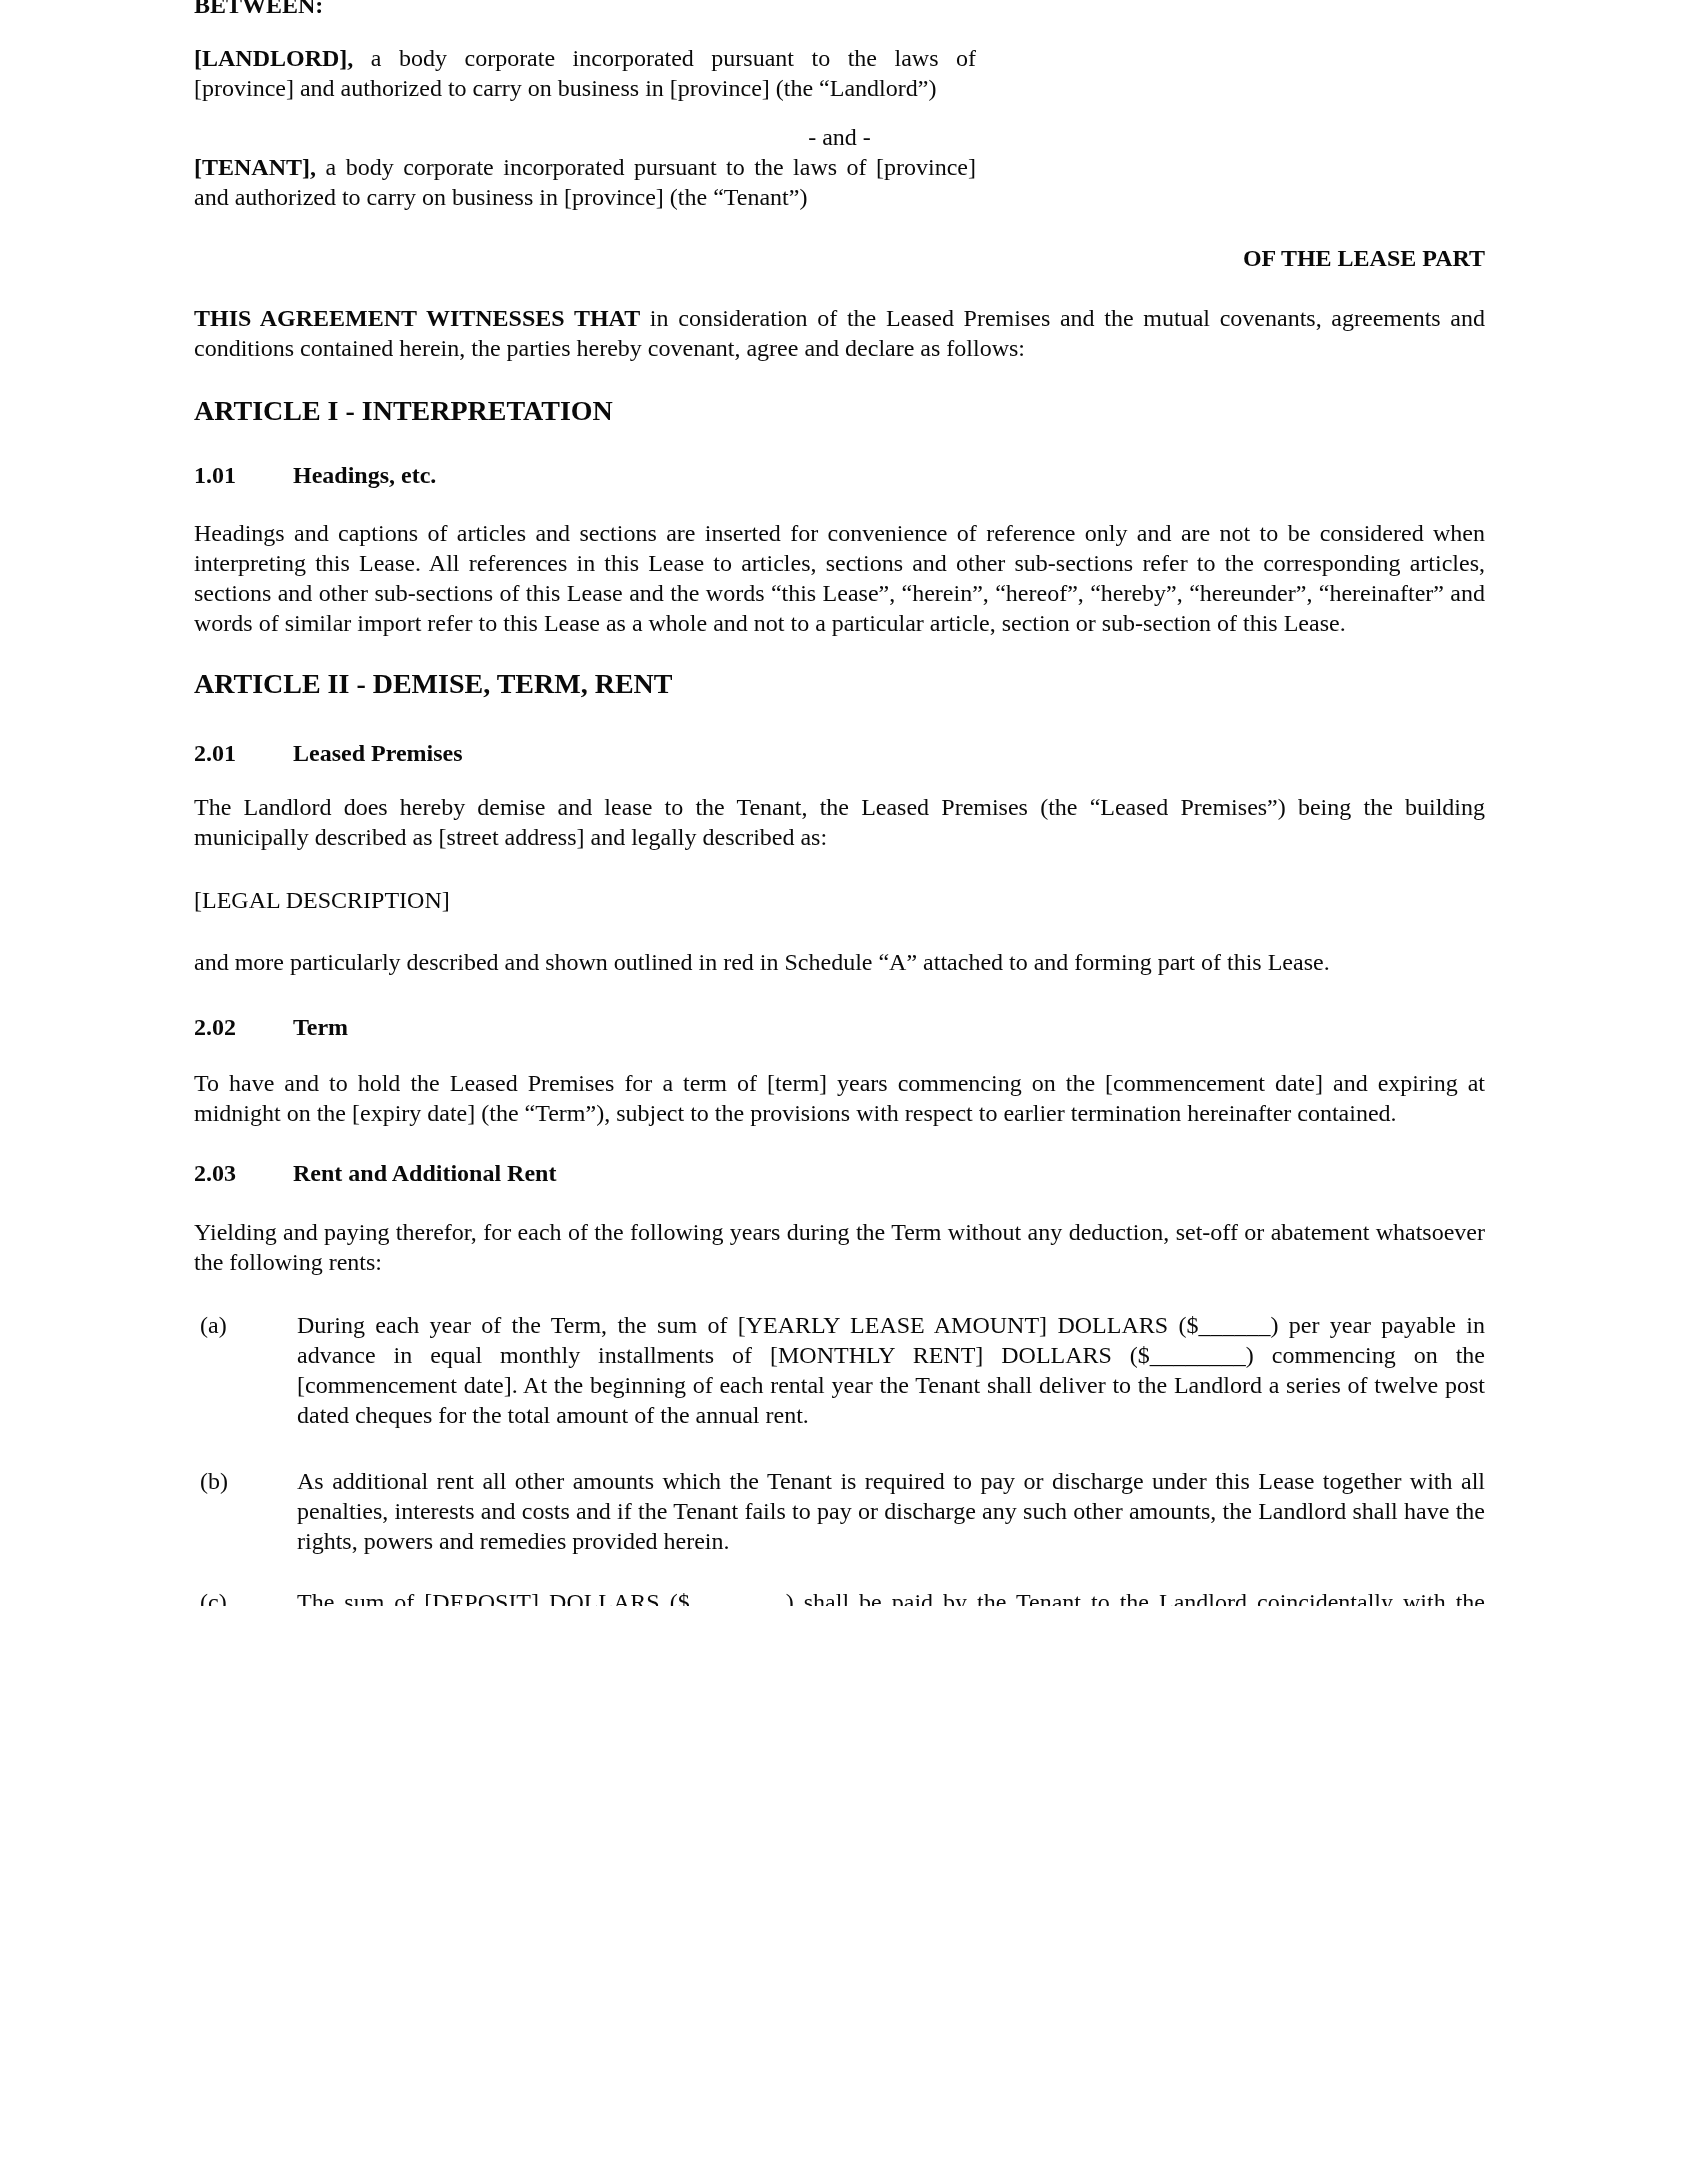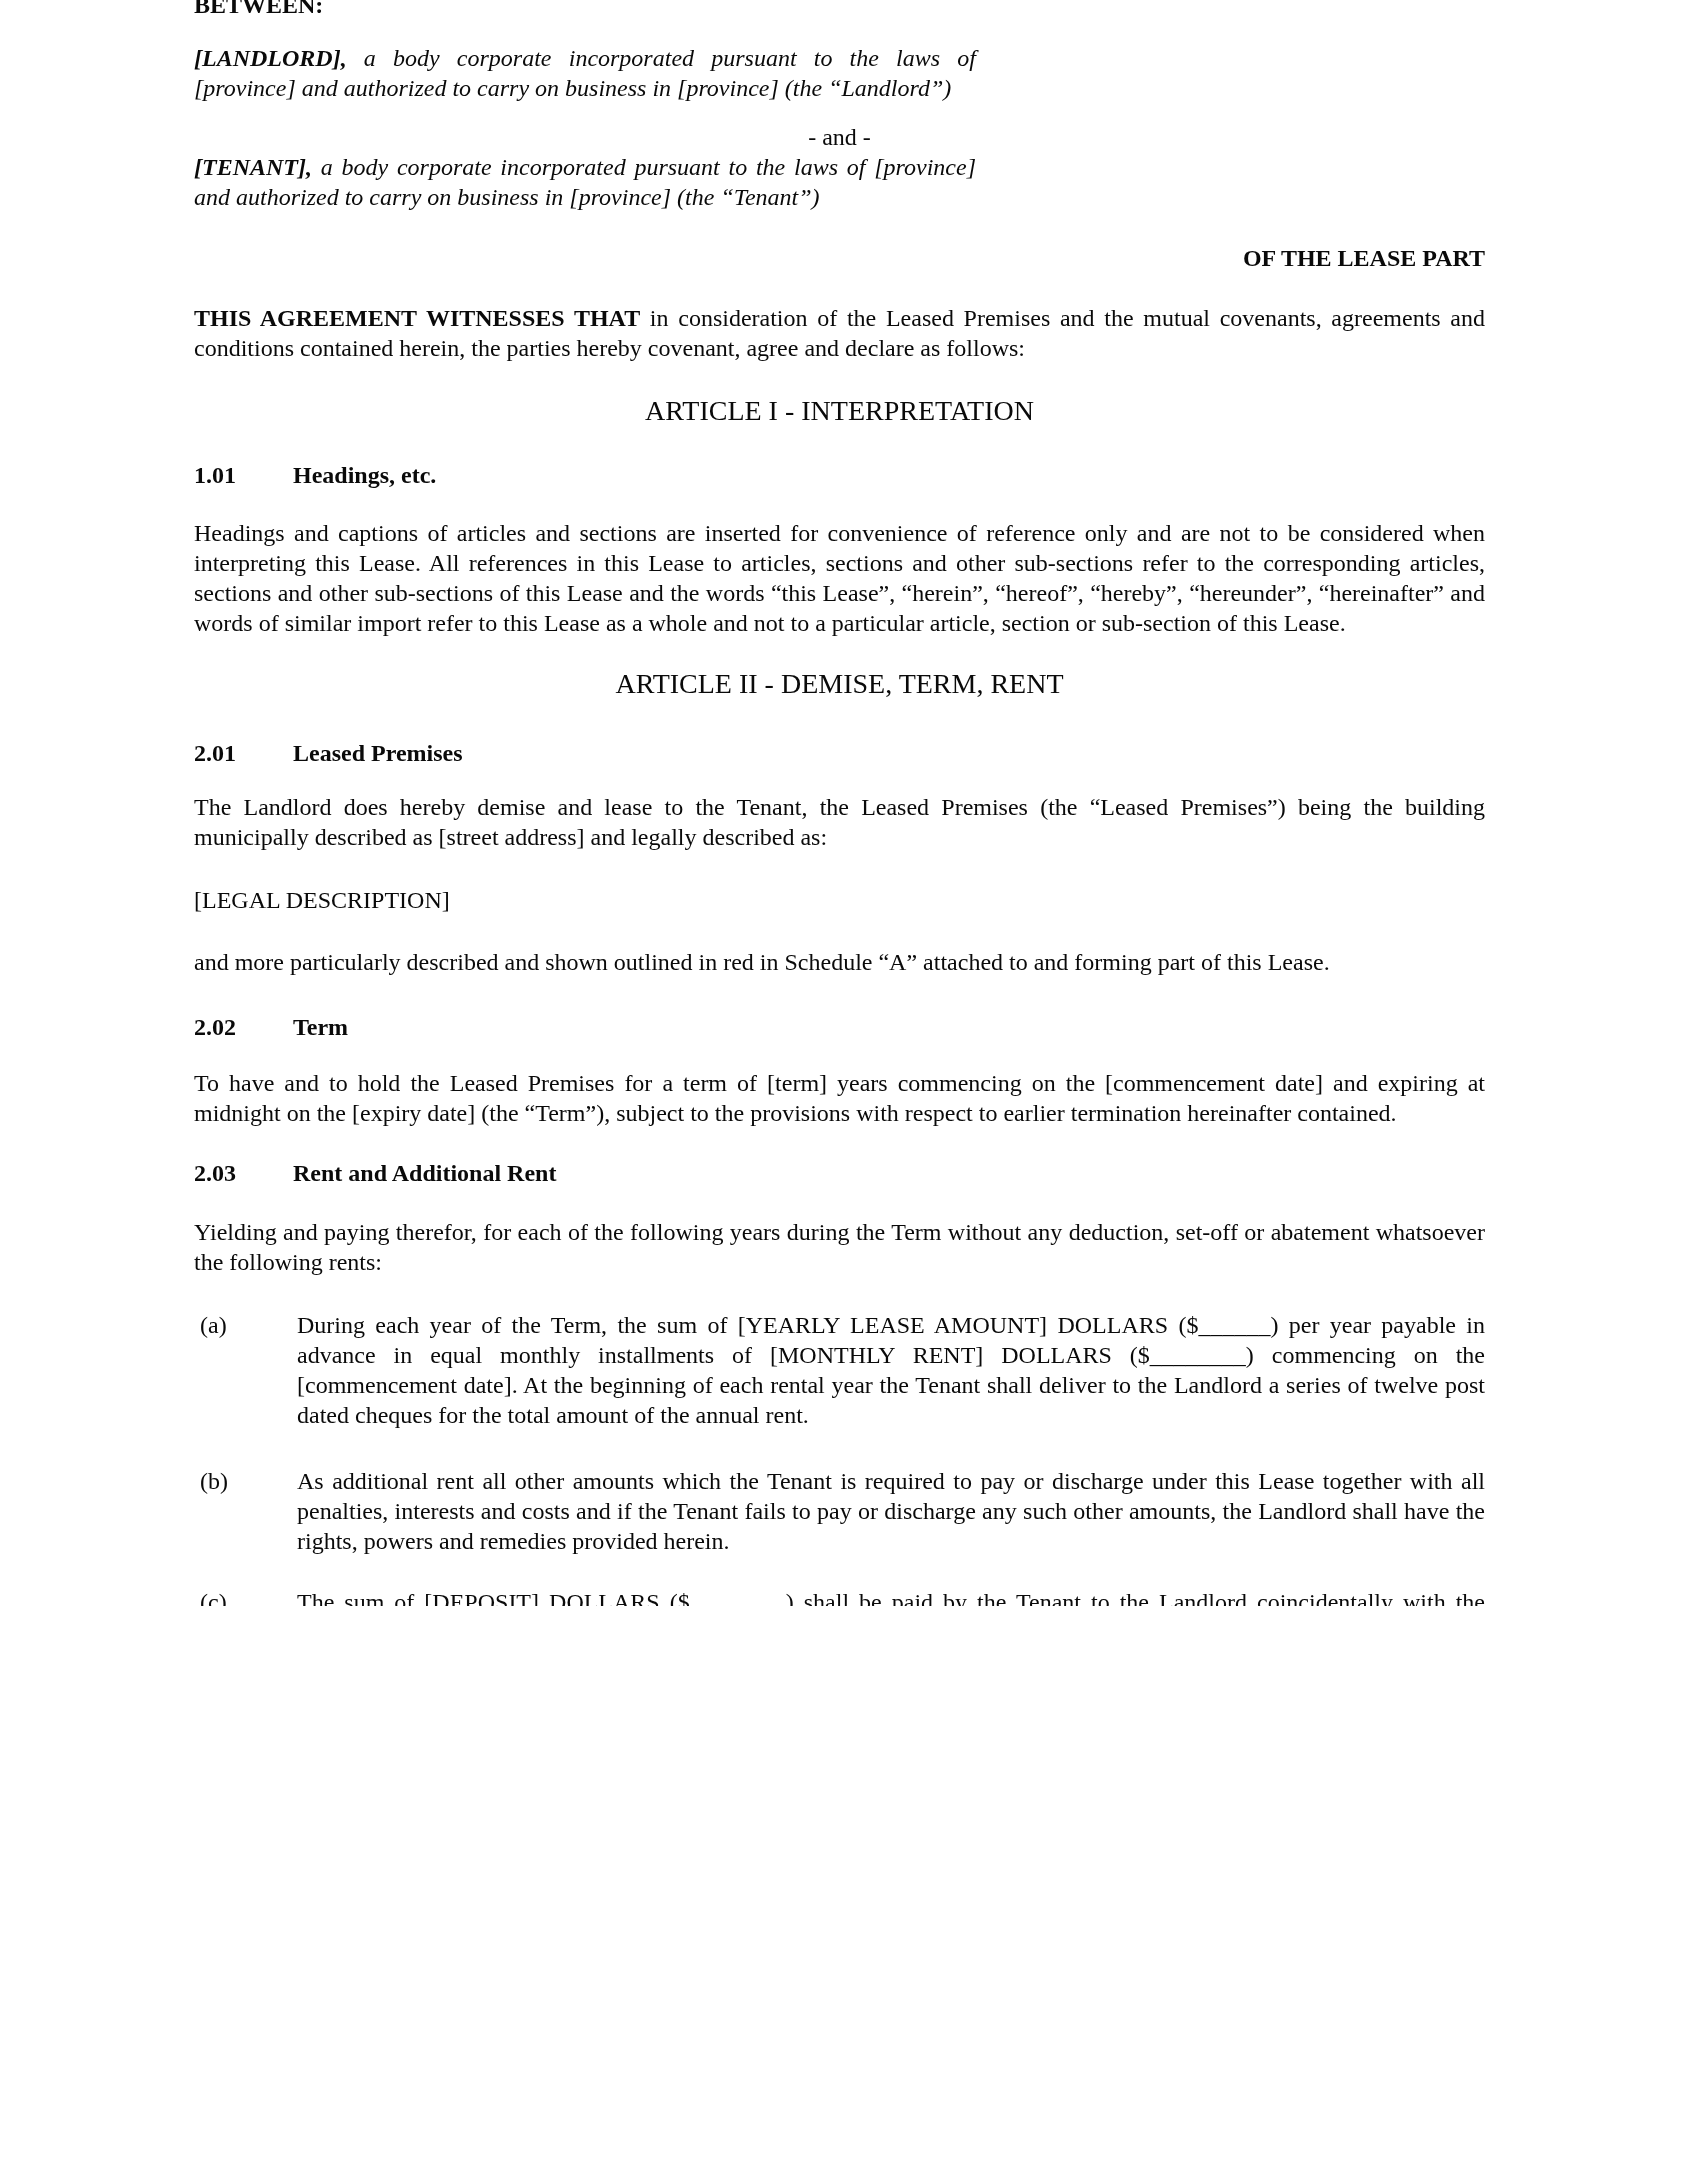--- a/index.html
+++ b/index.html
@@ -16,30 +16,28 @@
     box-sizing: border-box;
     padding: 0 198px 0 194px;
   }
   .page p, .page div.block { margin: 0; }
   .just { text-align: justify; }
   .bold { font-weight: bold; }
   .party-block {
     margin-left: 202px;
     width: 782px;
     text-align: justify;
-    font-style: italic;
   }
   .right-part {
     text-align: right;
     font-weight: bold;
   }
   .center { text-align: center; }
   .article-heading {
-    text-align: center;
-    font-weight: normal;
+    font-weight: bold;
     font-size: 28px;
     line-height: 36px;
   }
   .sec-head { font-weight: bold; }
   .sec-num { display: inline-block; width: 99px; }
   .legal-desc { margin-left: 103px; }
   .list-item {
     position: relative;
     padding-left: 103px;
     text-align: justify;

